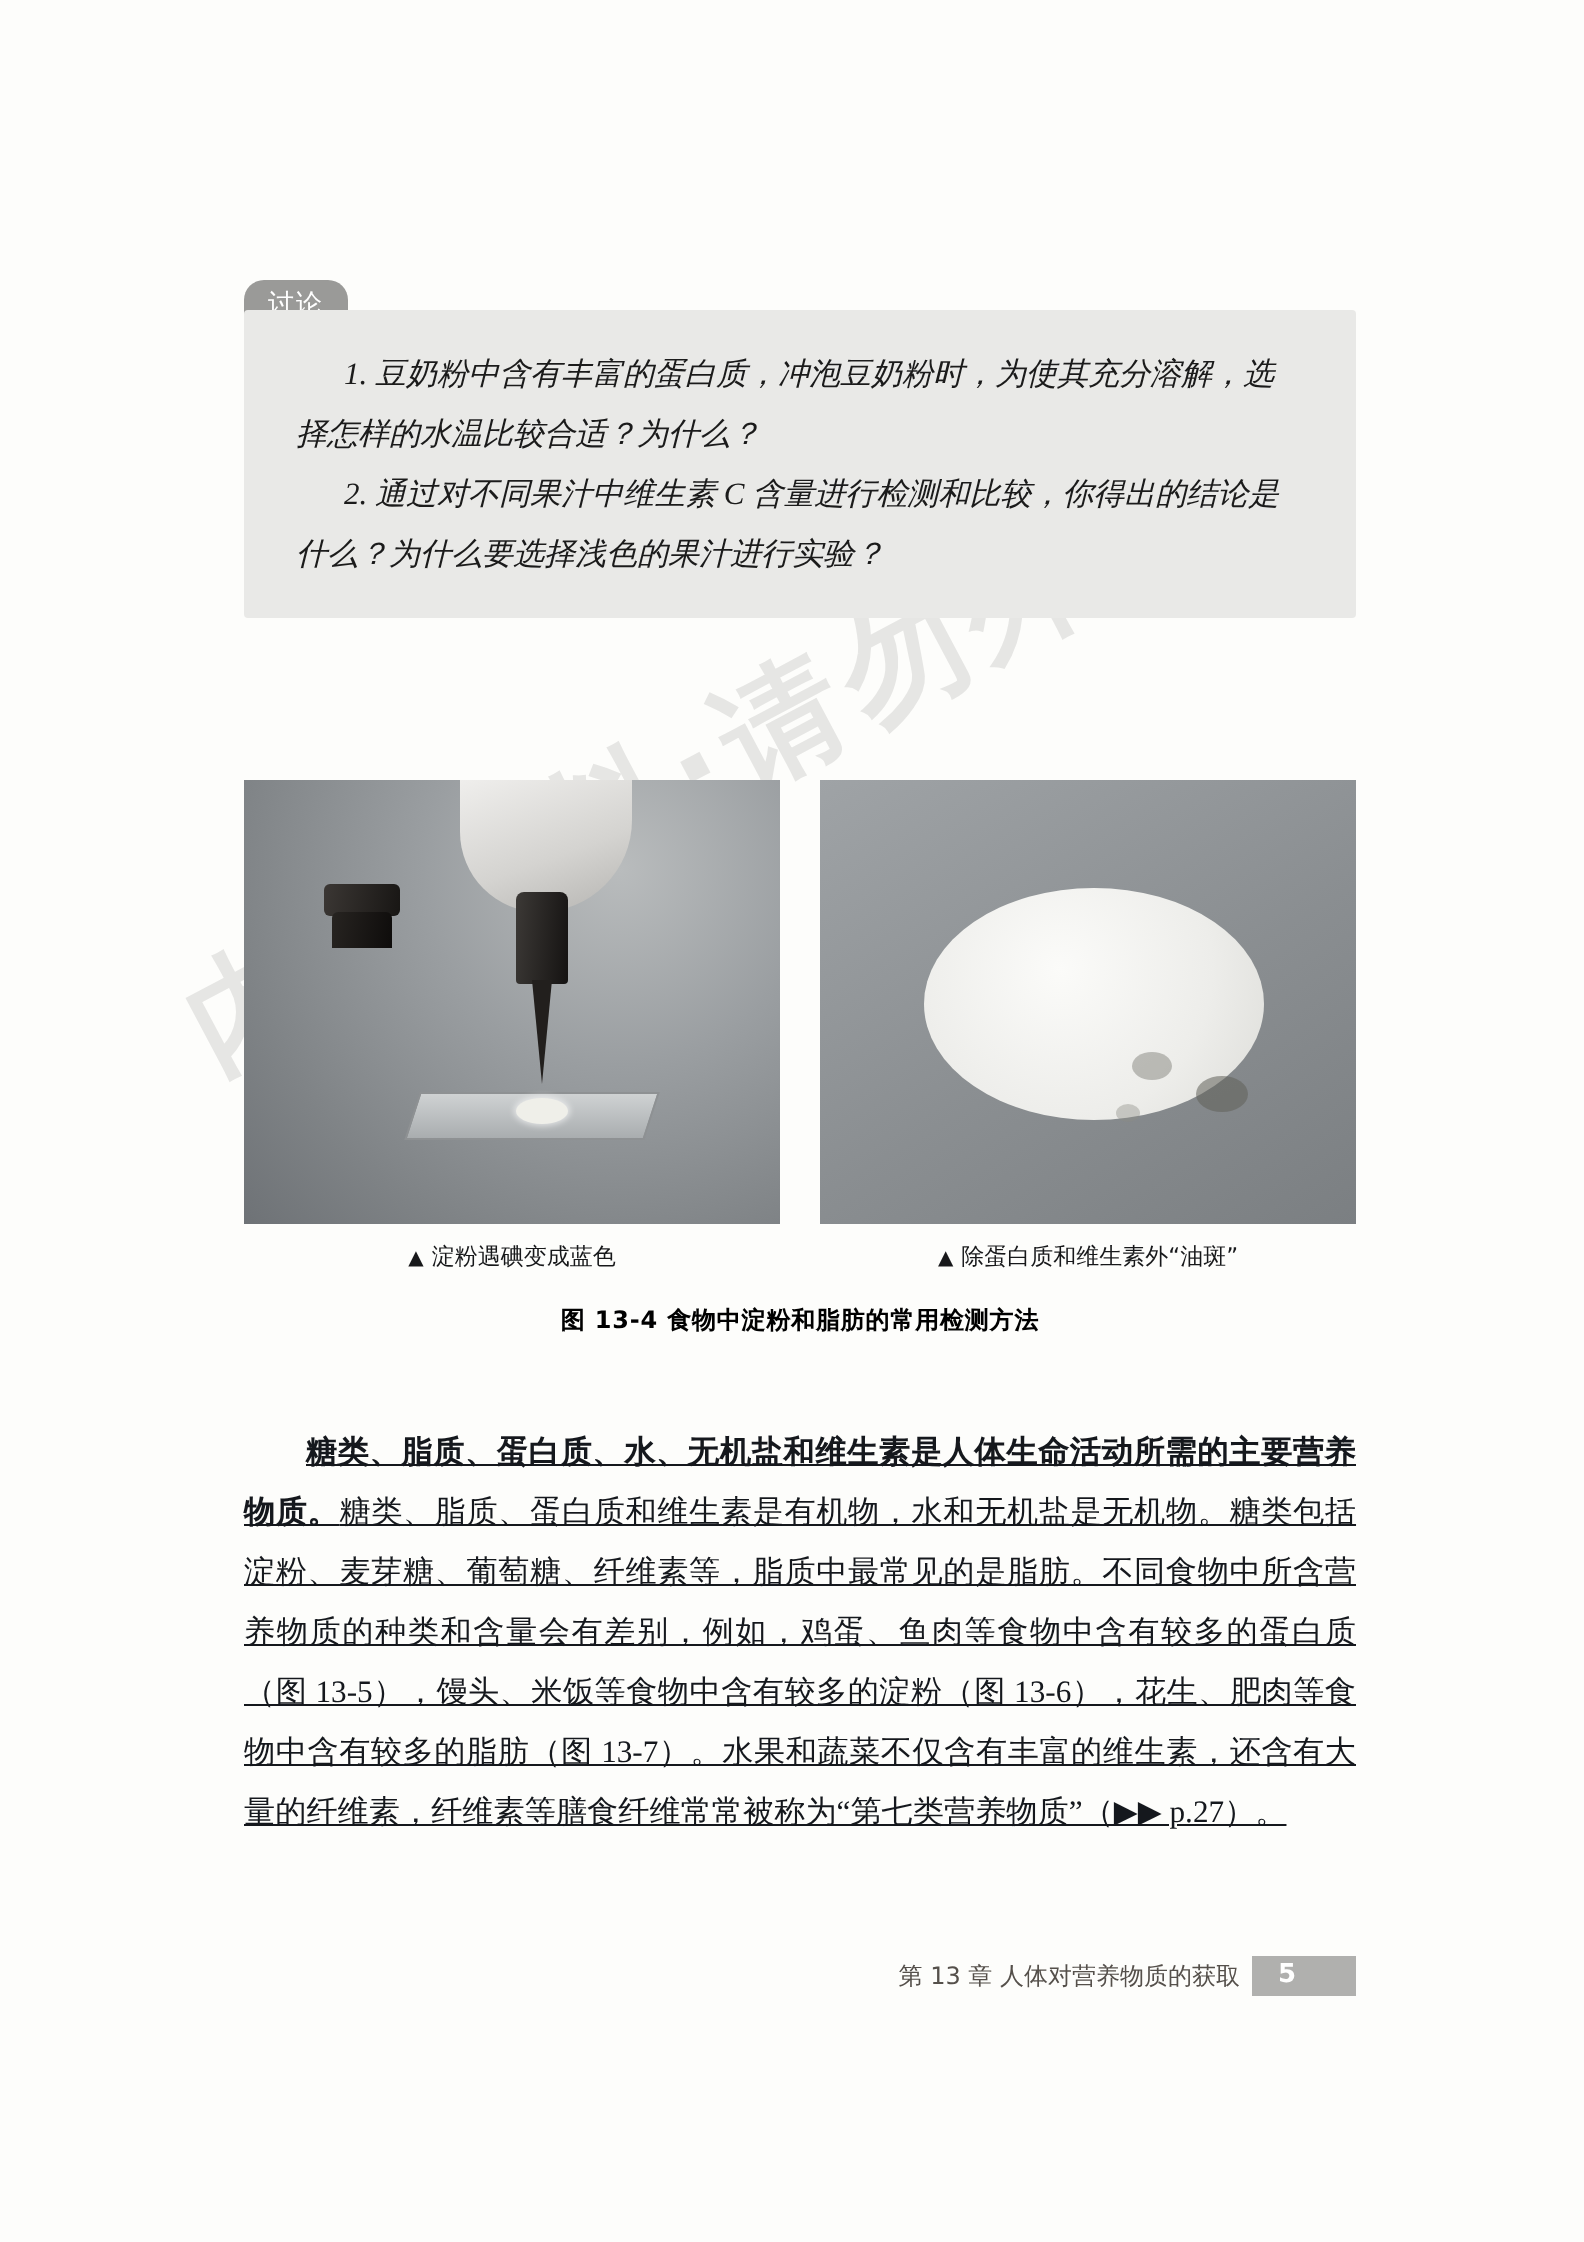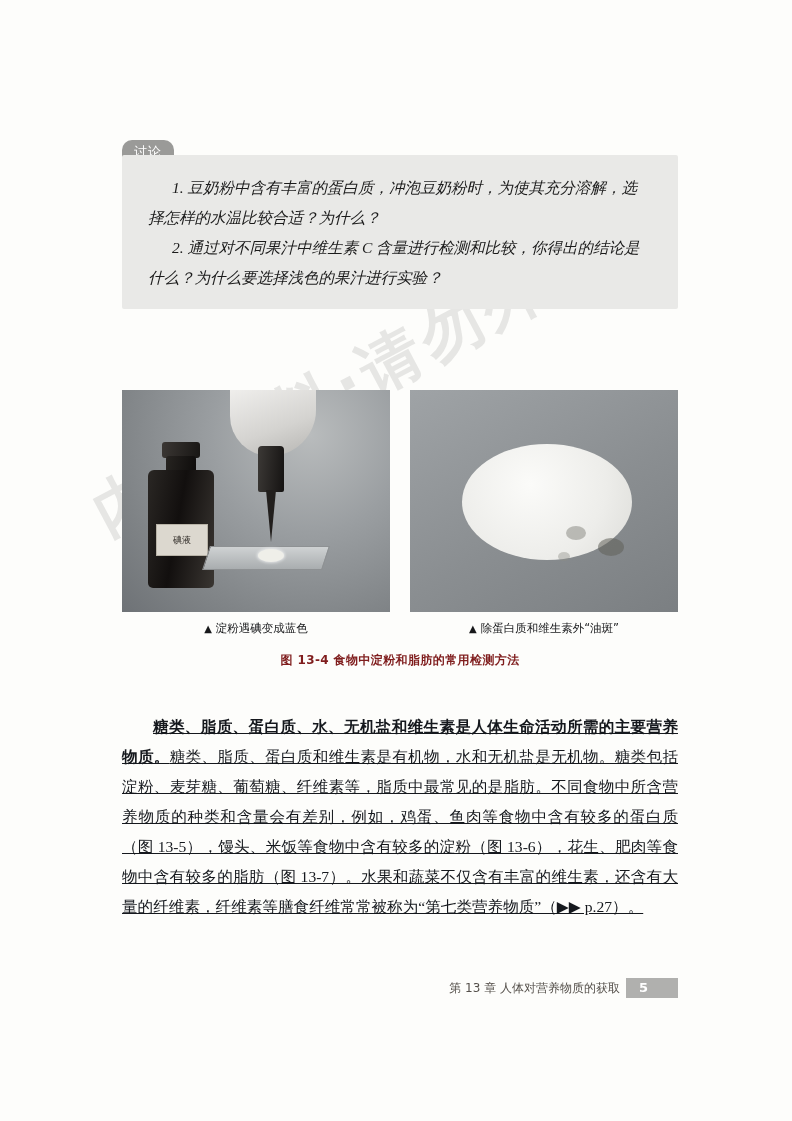--- a/index.html
+++ b/index.html
@@ -233,21 +233,21 @@
     color: #17181a;
     font-size: 10px;
     margin-right: 4px;
   }
   .fig-title {
     margin-top: 16px;
     text-align: center;
     font-family: "DejaVu Sans", sans-serif;
     font-size: 12px;
     font-weight: bold;
-    color: #7f1d1d;
+    color: #000000;
     letter-spacing: 0.4px;
   }
 
   
   #para-main {
     left: 122px;
     top: 712px;
     width: 556px;
     text-decoration: underline;
   }
@@ -307,23 +307,20 @@
 
   <div class="figure">
     <div class="fig-images">
 
       <div class="fig-photo photoA">
         <div class="hand"></div>
         <div class="dropper"></div>
         <div class="dropper-tip"></div>
         <div class="bottle-cap"></div>
         <div class="bottle-neck"></div>
-        <div class="bottle">
-          <div class="bottle-label">碘液</div>
-        </div>
         <div class="slide"></div>
         <div class="sample"></div>
       </div>
 
       <div class="fig-photo photoB">
         <div class="paper-disc">
           <div class="oil-spot oil1"></div>
           <div class="oil-spot oil2"></div>
           <div class="oil-spot oil3"></div>
         </div>

